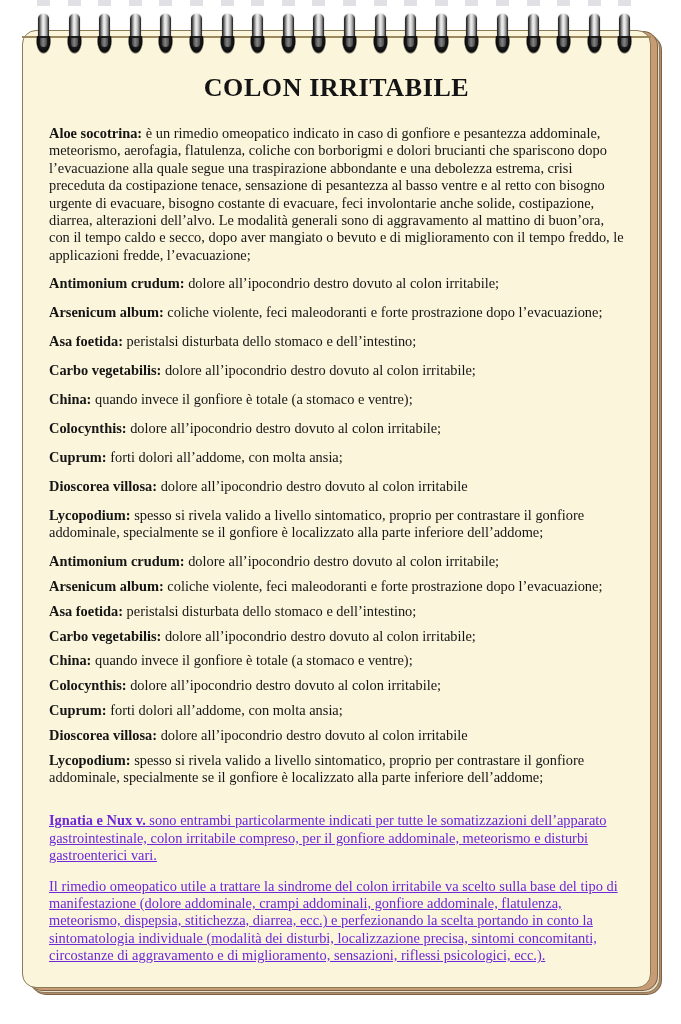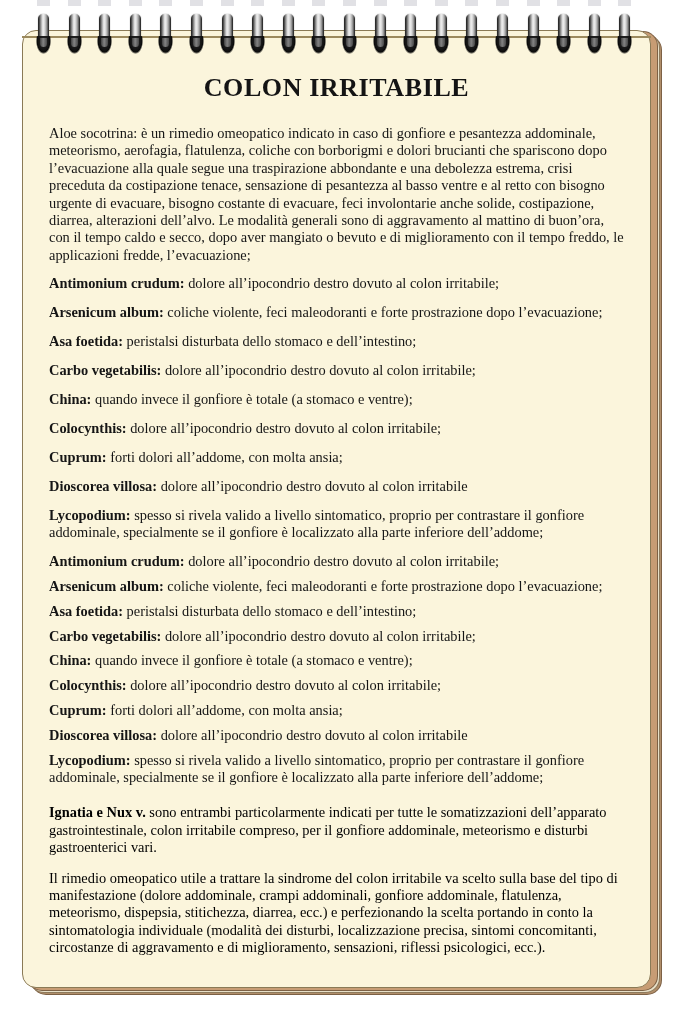--- a/index.html
+++ b/index.html
@@ -149,21 +149,21 @@
   }
 
   .para {
     font-size: 14.4px;
     line-height: 17.4px;
     color: #151515;
     text-align: left;
     margin: 0 0 11px 0;
   }
   .para b {
-    font-weight: normal;
+    font-weight: bold;
     margin-top: 25px;
   }
 
   .list-loose .entry {
     font-size: 14.4px;
     line-height: 17.4px;
     color: #151515;
     margin: 0 0 11.5px 0;
   }
   .list-tight .entry {
@@ -172,22 +172,23 @@
     color: #151515;
     margin: 0 0 7.5px 0;
   }
   .entry b { font-weight: bold; font-family: Liberation Serif, serif; }
 
   .gap-block { height: 10px; }
 
   .closing {
     font-size: 14.4px;
     line-height: 17.4px;
-    color: #000000;
-    margin: 0 0 13px 0;
+    color: #6d28d9;
+    margin: 8px 0 13px 0;
+    text-decoration: underline;
   }
 
   .footer {
     text-align: center;
     font-weight: bold;
     font-size: 21px;
     color: #141414;
     margin-top: 26px;
     letter-spacing: .2px;
   }

